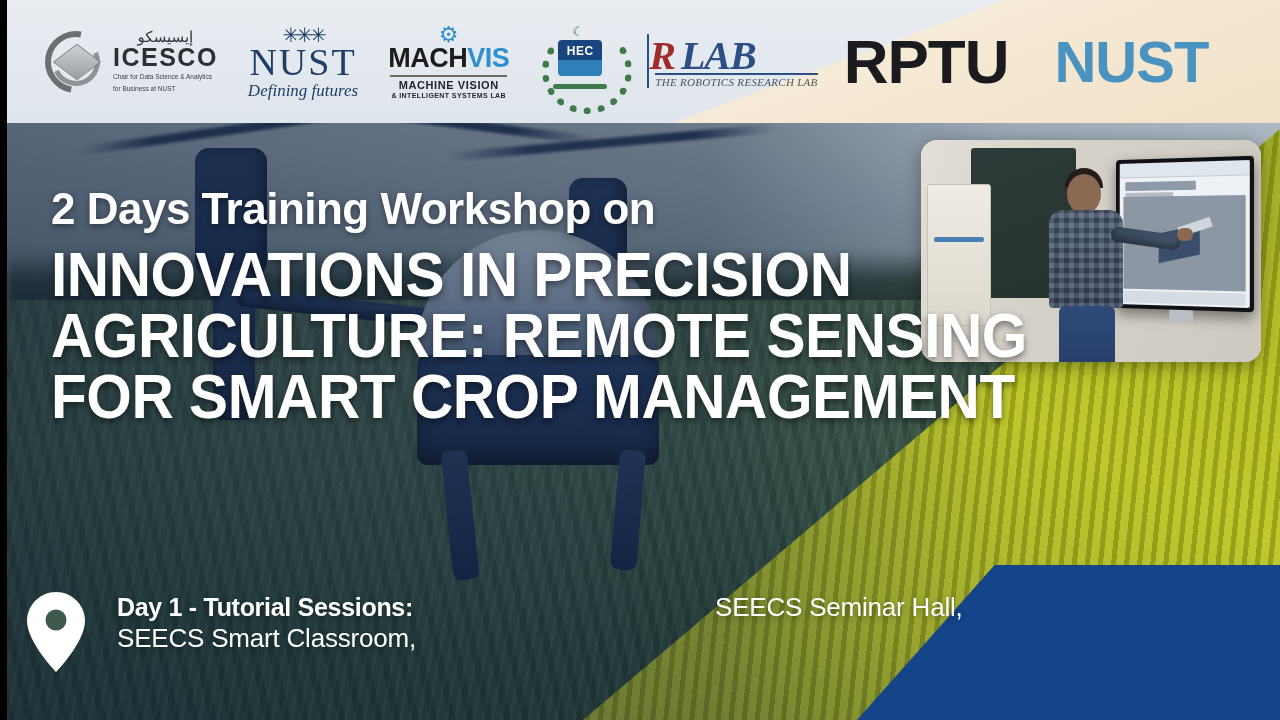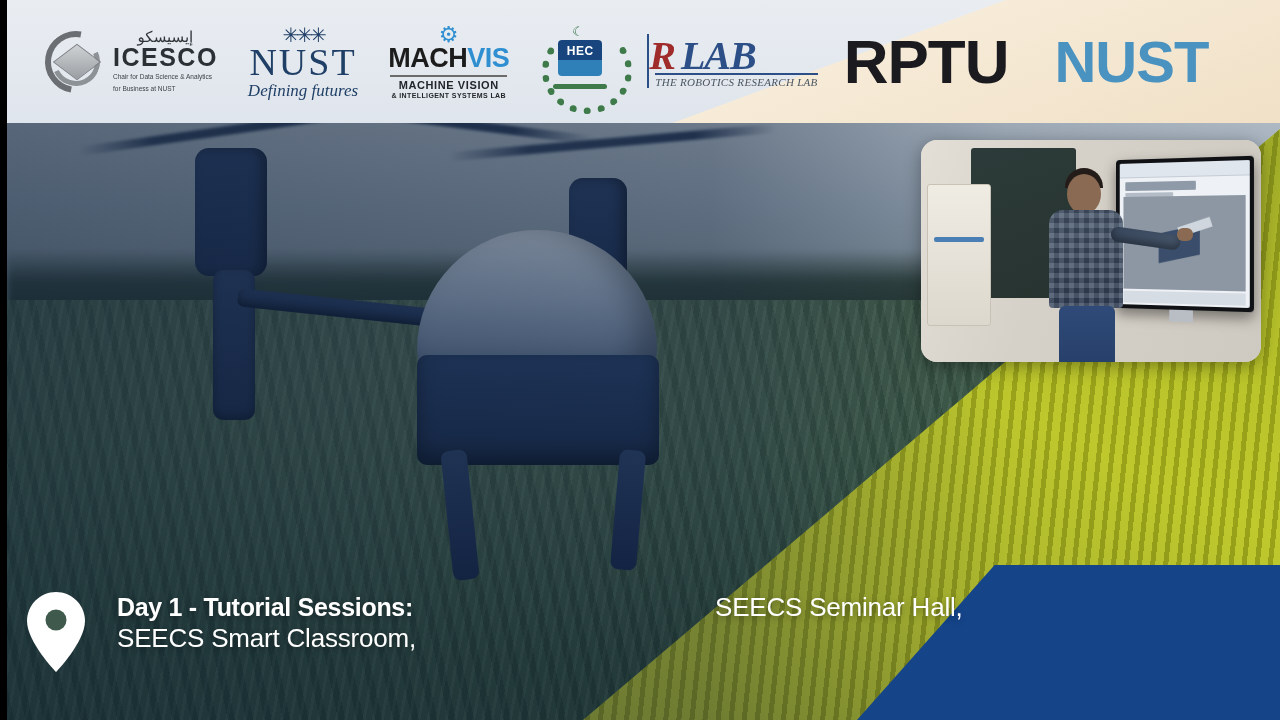--- a/index.html
+++ b/index.html
@@ -358,20 +358,28 @@
     <div class="person">
       <div class="hair"></div>
         <div class="head"></div>
         <div class="torso"></div>
       <div class="arm"></div>
         <div class="hand"></div>
         <div class="legs"></div>
     </div>
   </div>
 
+  <div class="titles">
+    <div class="kicker">2 Days Training Workshop on</div>
+    <div class="headline">
+      <div>INNOVATIONS IN PRECISION</div>
+      <div>AGRICULTURE: REMOTE SENSING</div>
+      <div>FOR SMART CROP MANAGEMENT</div>
+    </div>
+  </div>
 
   <div class="bluepanel"></div>
 
   <div class="sessions">
     <div class="pin">
       <svg viewBox="0 0 58 80" xmlns="http://www.w3.org/2000/svg" aria-hidden="true">
         <path d="M29 0C13 0 0 13 0 29c0 21 29 51 29 51s29-30 29-51C58 13 45 0 29 0z" fill="#ffffff"></path>
         <circle cx="29" cy="28" r="10.5" fill="#3f5a4c"></circle>
       </svg>
     </div>

